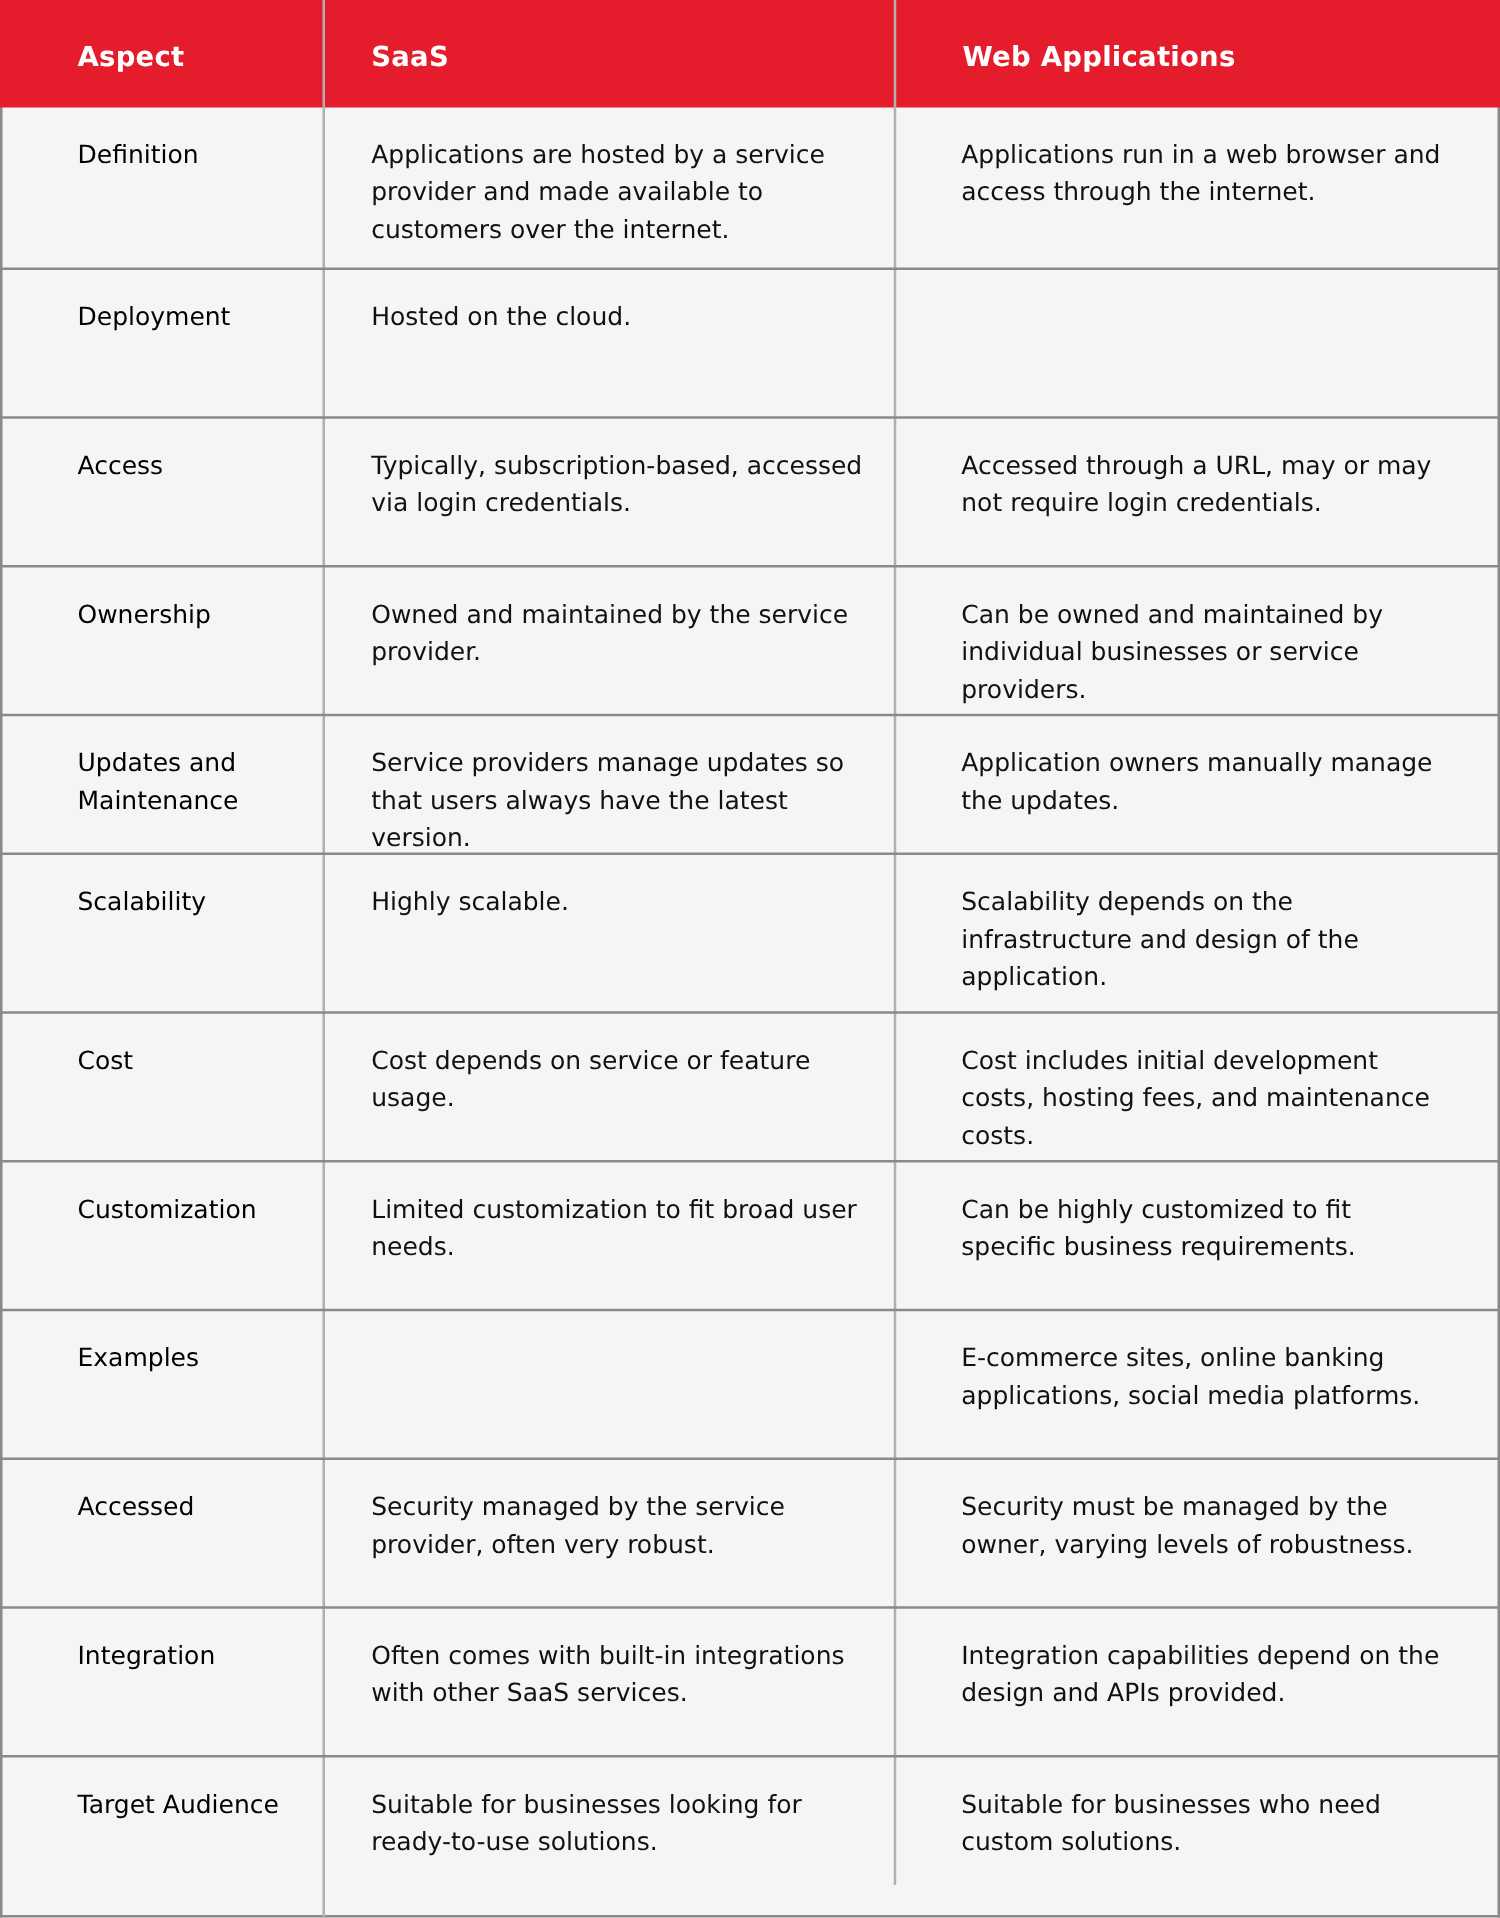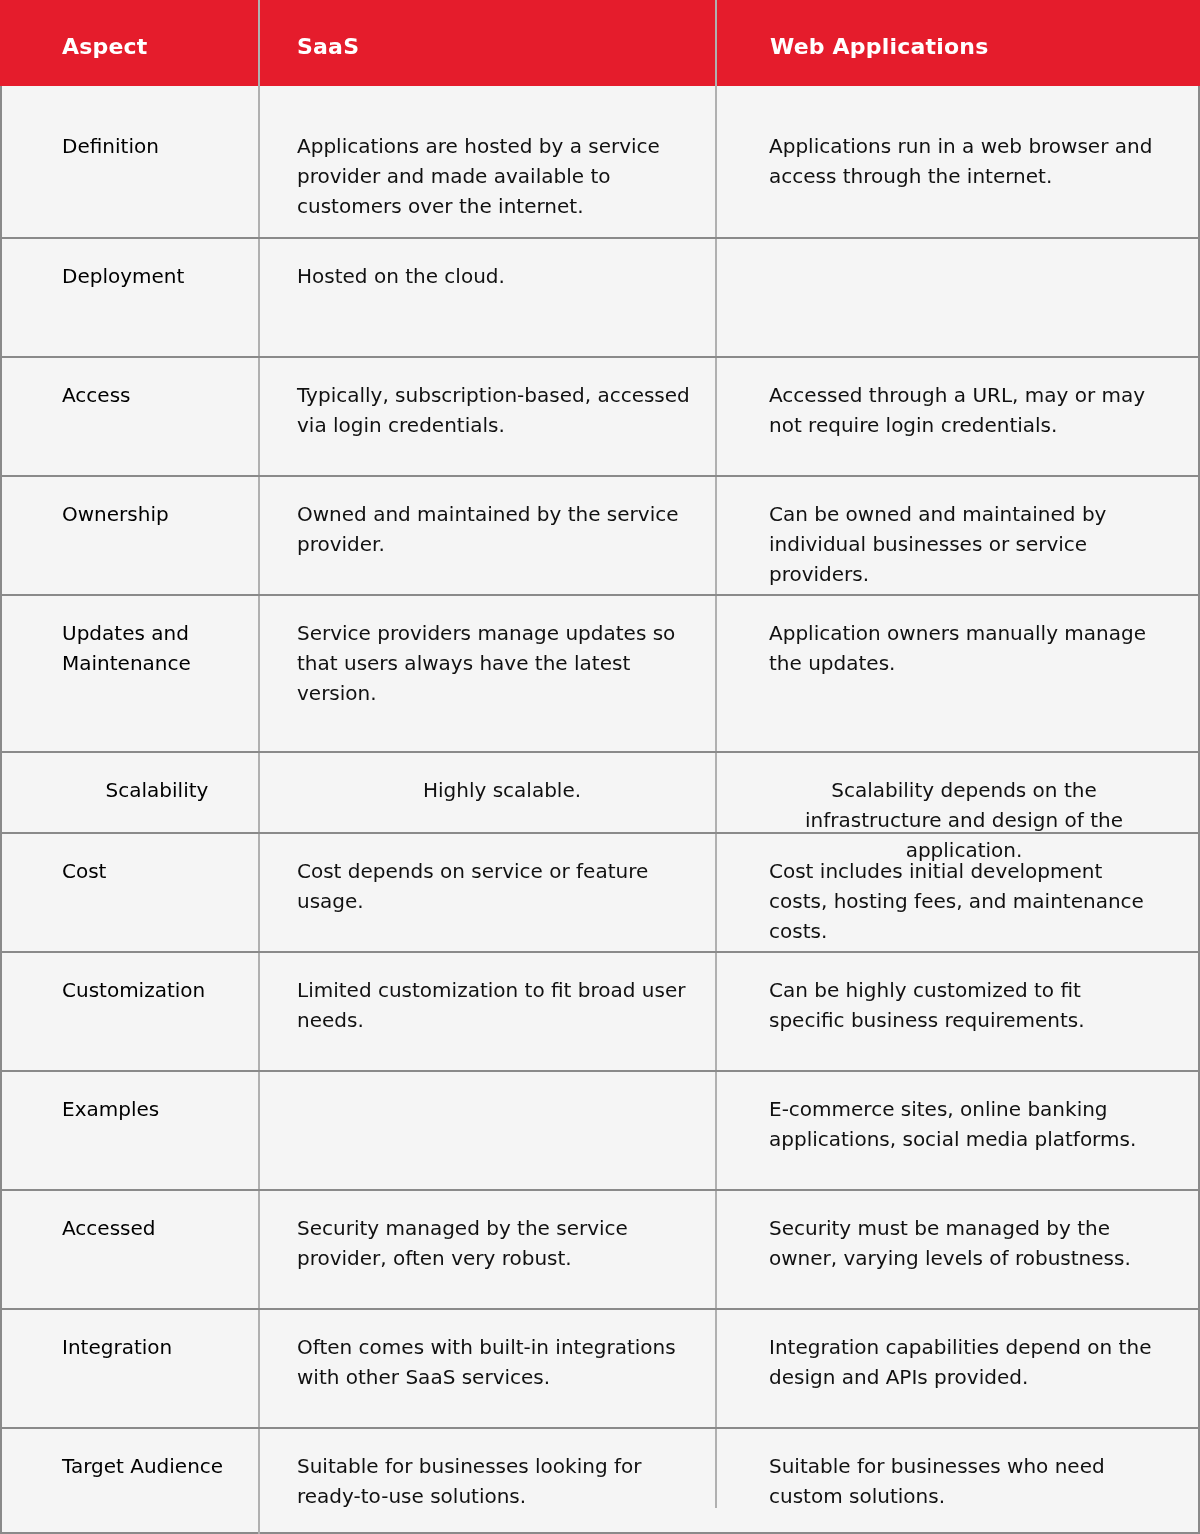--- a/index.html
+++ b/index.html
@@ -1,21 +1,21 @@
 <!DOCTYPE html>
 <html><head>
 <meta charset="utf-8">
 <style>
   html, body { margin:0; padding:0; }
   body { width:1200px; height:1534px; background:#f5f5f5; font-family:"DejaVu Sans", sans-serif; overflow:hidden; }
   .table { position:relative; width:1200px; height:1534px; box-sizing:border-box; border-left:2px solid #8a8a8a; border-right:2px solid #8a8a8a; border-bottom:2px solid #8a8a8a; background:#f5f5f5; }
   .hdr { position:absolute; left:0; top:0; width:1200px; height:86px; background:#e51c2c; margin-left:-2px; }
   .hcell { position:absolute; top:0; height:86px; line-height:94px; color:#fff; font-weight:bold; font-size:22px; letter-spacing:0.2px; }
   .vline { position:absolute; top:0; width:2px; background:#b0b0b0; }
-  .row { position:absolute; left:-2px; width:1200px; border-top:2px solid #8a8a8a; box-sizing:border-box;margin-top:23px; }
+  .row { position:absolute; left:-2px; width:1200px; border-top:2px solid #8a8a8a; box-sizing:border-box; }
   .cell { position:absolute; top:22px; font-size:20px; line-height:30px; color:#111; }
   .c0 { left:62px; width:190px; color:#000; font-weight:500; }
   .c1 { left:297px; width:410px; }
   .c2 { left:769px; width:390px; }
 </style>
 </head>
 <body>
 
 <div class="table">
   <div class="hdr">
@@ -45,21 +45,21 @@
       <div class="row" style="top: 452px; height: 99px;">
         <div class="cell c0">Ownership</div>
         <div class="cell c1">Owned and maintained by the service provider.</div>
         <div class="cell c2">Can be owned and maintained by individual businesses or service providers.</div>
       </div>
       <div class="row" style="top: 571px; height: 119px;">
         <div class="cell c0">Updates and Maintenance</div>
         <div class="cell c1">Service providers manage updates so that users always have the latest version.</div>
         <div class="cell c2">Application owners manually manage the updates.</div>
       </div>
-      <div class="row" style="top: 728px; height: 119px; text-align: center;">
+      <div class="row" style="top: 682px; height: 119px;">
         <div class="cell c0">Scalability</div>
         <div class="cell c1">Highly scalable.</div>
         <div class="cell c2">Scalability depends on the infrastructure and design of the application.</div>
       </div>
       <div class="row" style="top: 809px; height: 119px;">
         <div class="cell c0">Cost</div>
         <div class="cell c1">Cost depends on service or feature usage.</div>
         <div class="cell c2">Cost includes initial development costs, hosting fees, and maintenance costs.</div>
       </div>
       <div class="row" style="top: 928px; height: 119px;">

